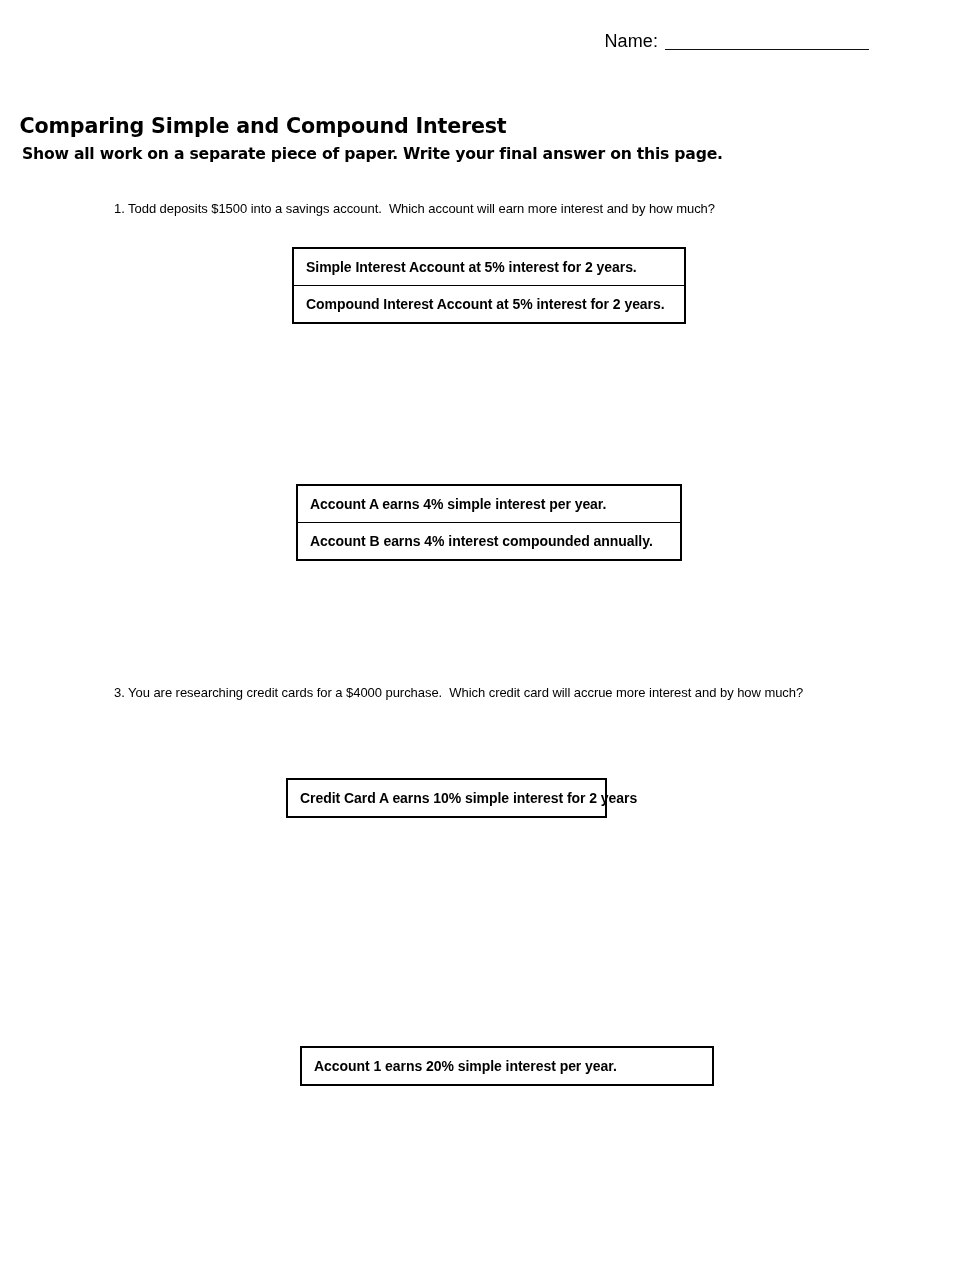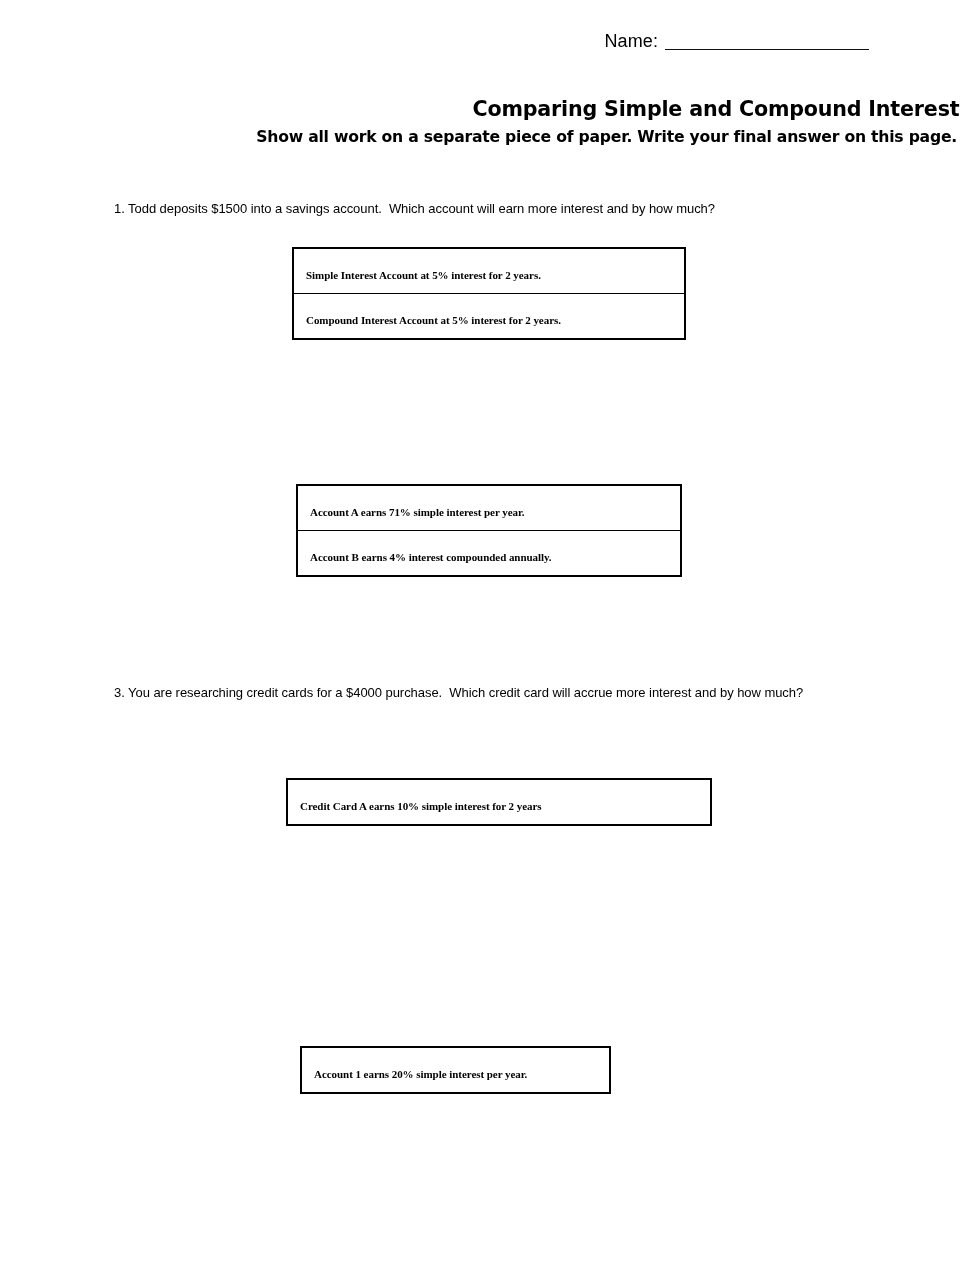--- a/index.html
+++ b/index.html
@@ -42,23 +42,23 @@
     border-bottom: 1.4px solid #111;
     margin-left: 7px;
     vertical-align: -3px;
     height: 15px;
   }
 
   
   .title-block {
     position: absolute;
     left: 0;
-    top: 96px;
+    top: 113px;
     width: 979px;
-    text-align: right;
+    text-align: left;
   }
   .doc-title {
     font-family: "DejaVu Sans", sans-serif;
     font-weight: bold;
     font-size: 21.5px;
     line-height: 26px;
     letter-spacing: -0.2px;
     margin: 0;
     padding: 0;
     transform: scaleX(0.96);
@@ -90,45 +90,45 @@
   }
 
   
   .option-box {
     position: absolute;
     border: 2px solid #000000;
     background: #ffffff;
     box-sizing: border-box;
   }
   .option-row {
-    font-family: Liberation Serif, serif;
+    font-family: Liberation Sans, sans-serif;
     font-weight: bold;
-    font-size: 11px;
+    font-size: 14px;
     line-height: 16px;
     letter-spacing: -0.05px;
-    padding: 18px 0 10px 12px;
+    padding: 10px 0 10px 12px;
     box-sizing: border-box;
     white-space: nowrap;
   }
   .option-row + .option-row {
     border-top: 1.6px solid #000000;
   }
 
   
   #q1 { top: 196px; }
   #box1 { left: 292px; top: 247px; width: 394px; }
 
   #q2 { top: 410px; }
   #box2 { left: 296px; top: 484px; width: 386px; }
 
   #q3 { top: 680px; }
-  #box3 { left: 286px; top: 778px; width: 426px; }
+  #box3 { left: 286px; top: 778px; width: 321px; }
 
   #q4 { top: 974px; }
-  #box4 { left: 300px; top: 1046px; width: 311px; }
+  #box4 { left: 300px; top: 1046px; width: 414px; }
 </style>
 </head>
 <body>
 
 <div class="page">
 
   <div class="name-row">
     <span class="name-label">Name:</span><span class="name-blank"></span>
   </div>
 
@@ -139,21 +139,21 @@
 
   <div class="question" id="q1">
     <p class="question-text">1. Todd deposits $1500 into a savings account.  Which account will earn more interest and by how much?</p>
   </div>
   <div class="option-box" id="box1">
     <div class="option-row">Simple Interest Account at 5% interest for 2 years.</div>
     <div class="option-row">Compound Interest Account at 5% interest for 2 years.</div>
   </div>
 
   <div class="option-box" id="box2">
-    <div class="option-row">Account A earns 71% simple interest per year.</div>
+    <div class="option-row">Account A earns 4% simple interest per year.</div>
     <div class="option-row">Account B earns 4% interest compounded annually.</div>
   </div>
 
   <div class="question" id="q3">
     <p class="question-text">3. You are researching credit cards for a $4000 purchase.  Which credit card will accrue more interest and by how much?</p>
   </div>
   <div class="option-box" id="box3">
     <div class="option-row">Credit Card A earns 10% simple interest for 2 years</div>
   </div>
 

